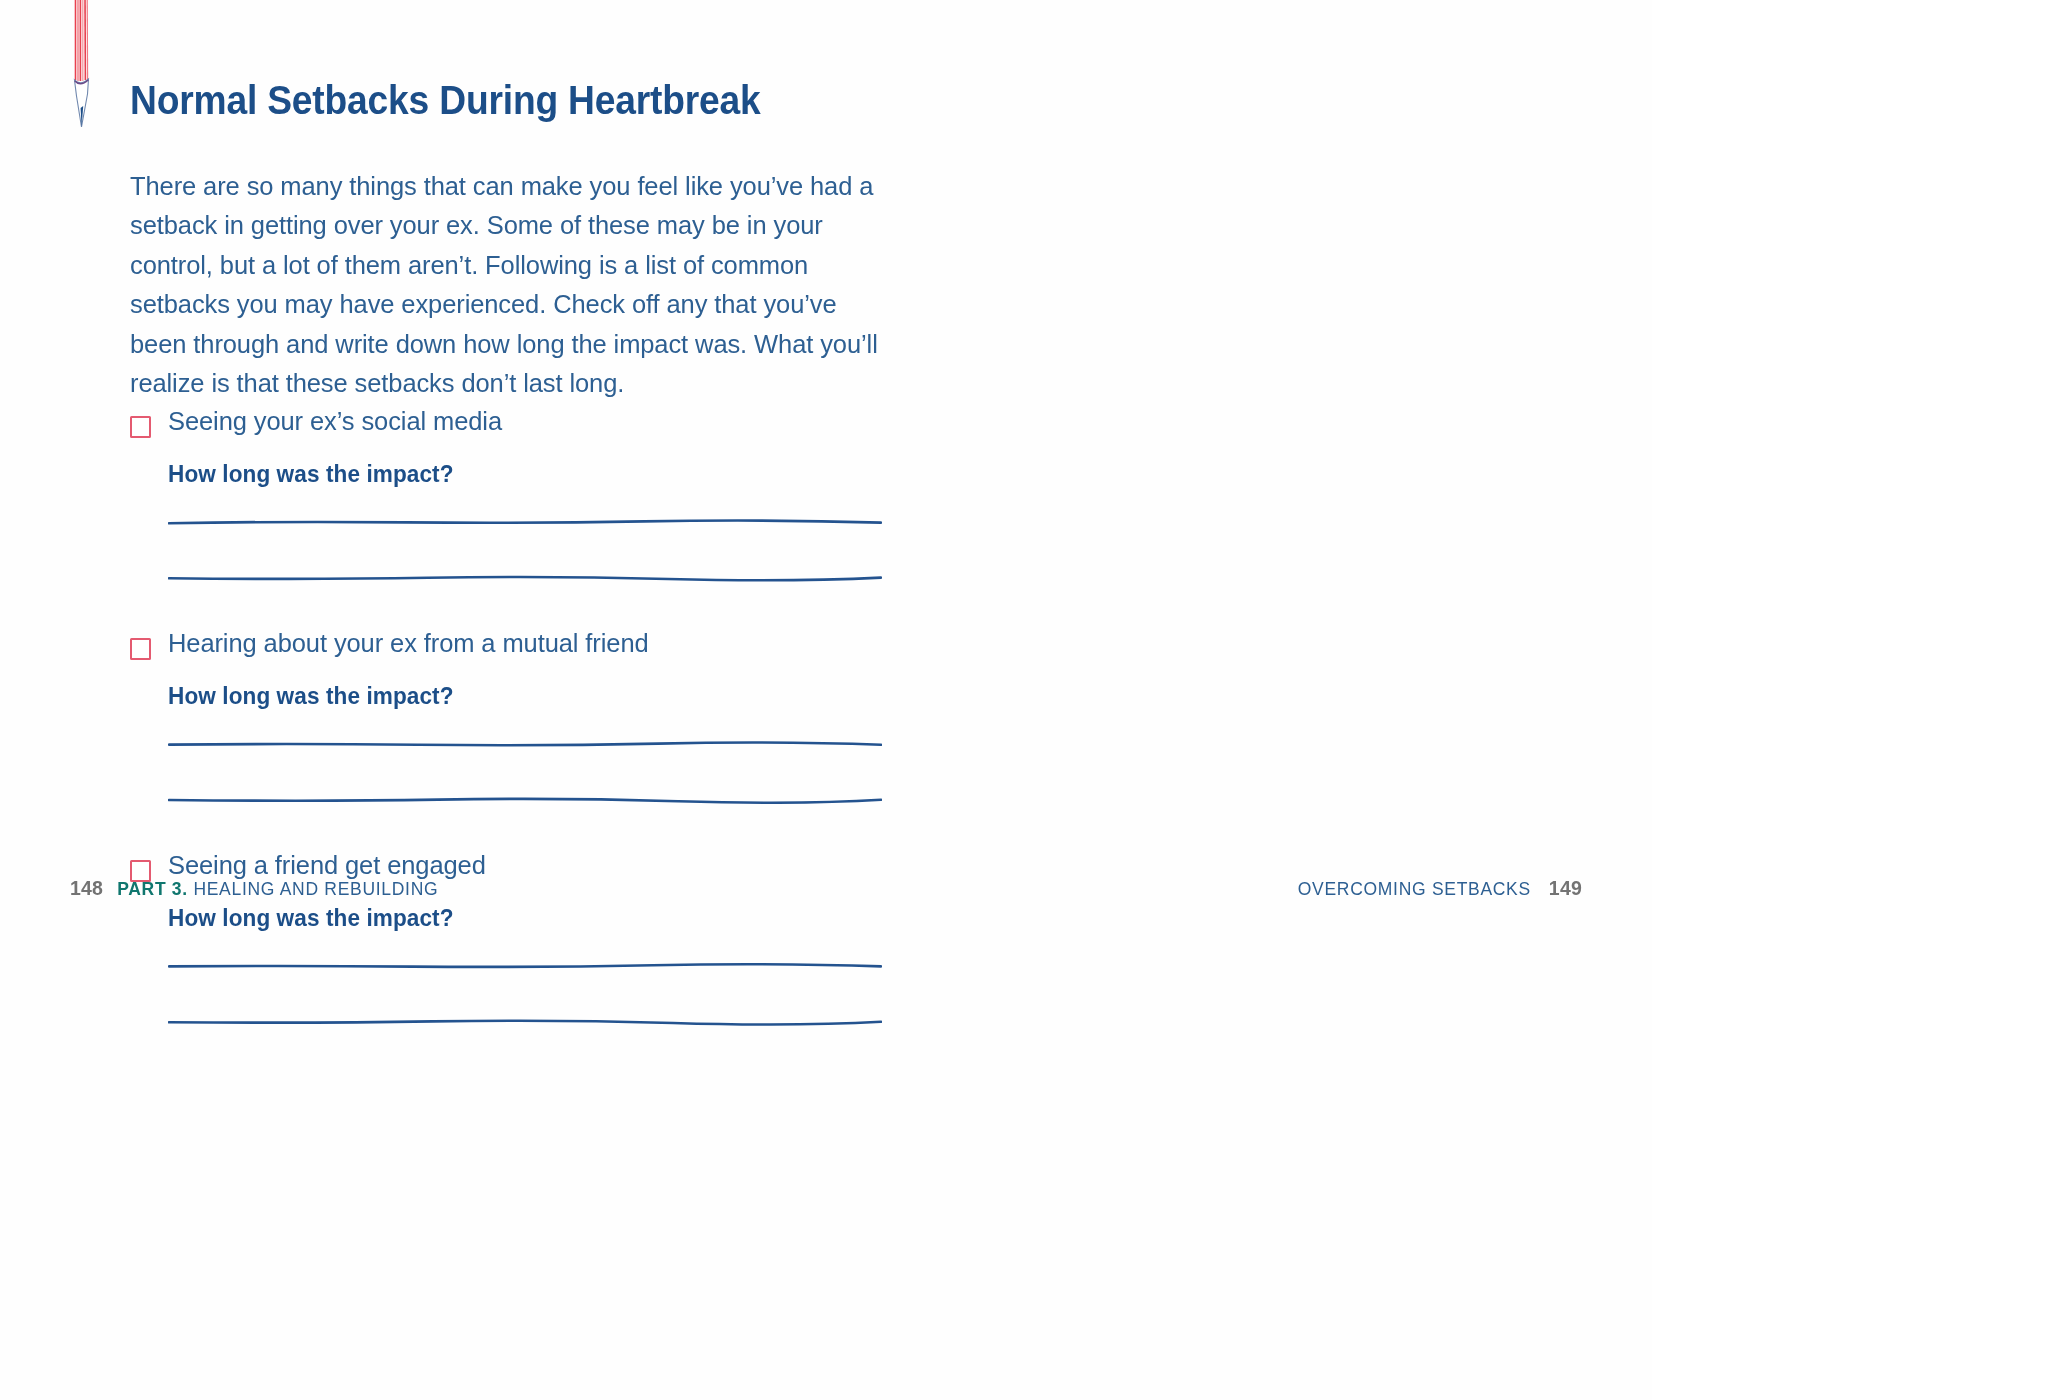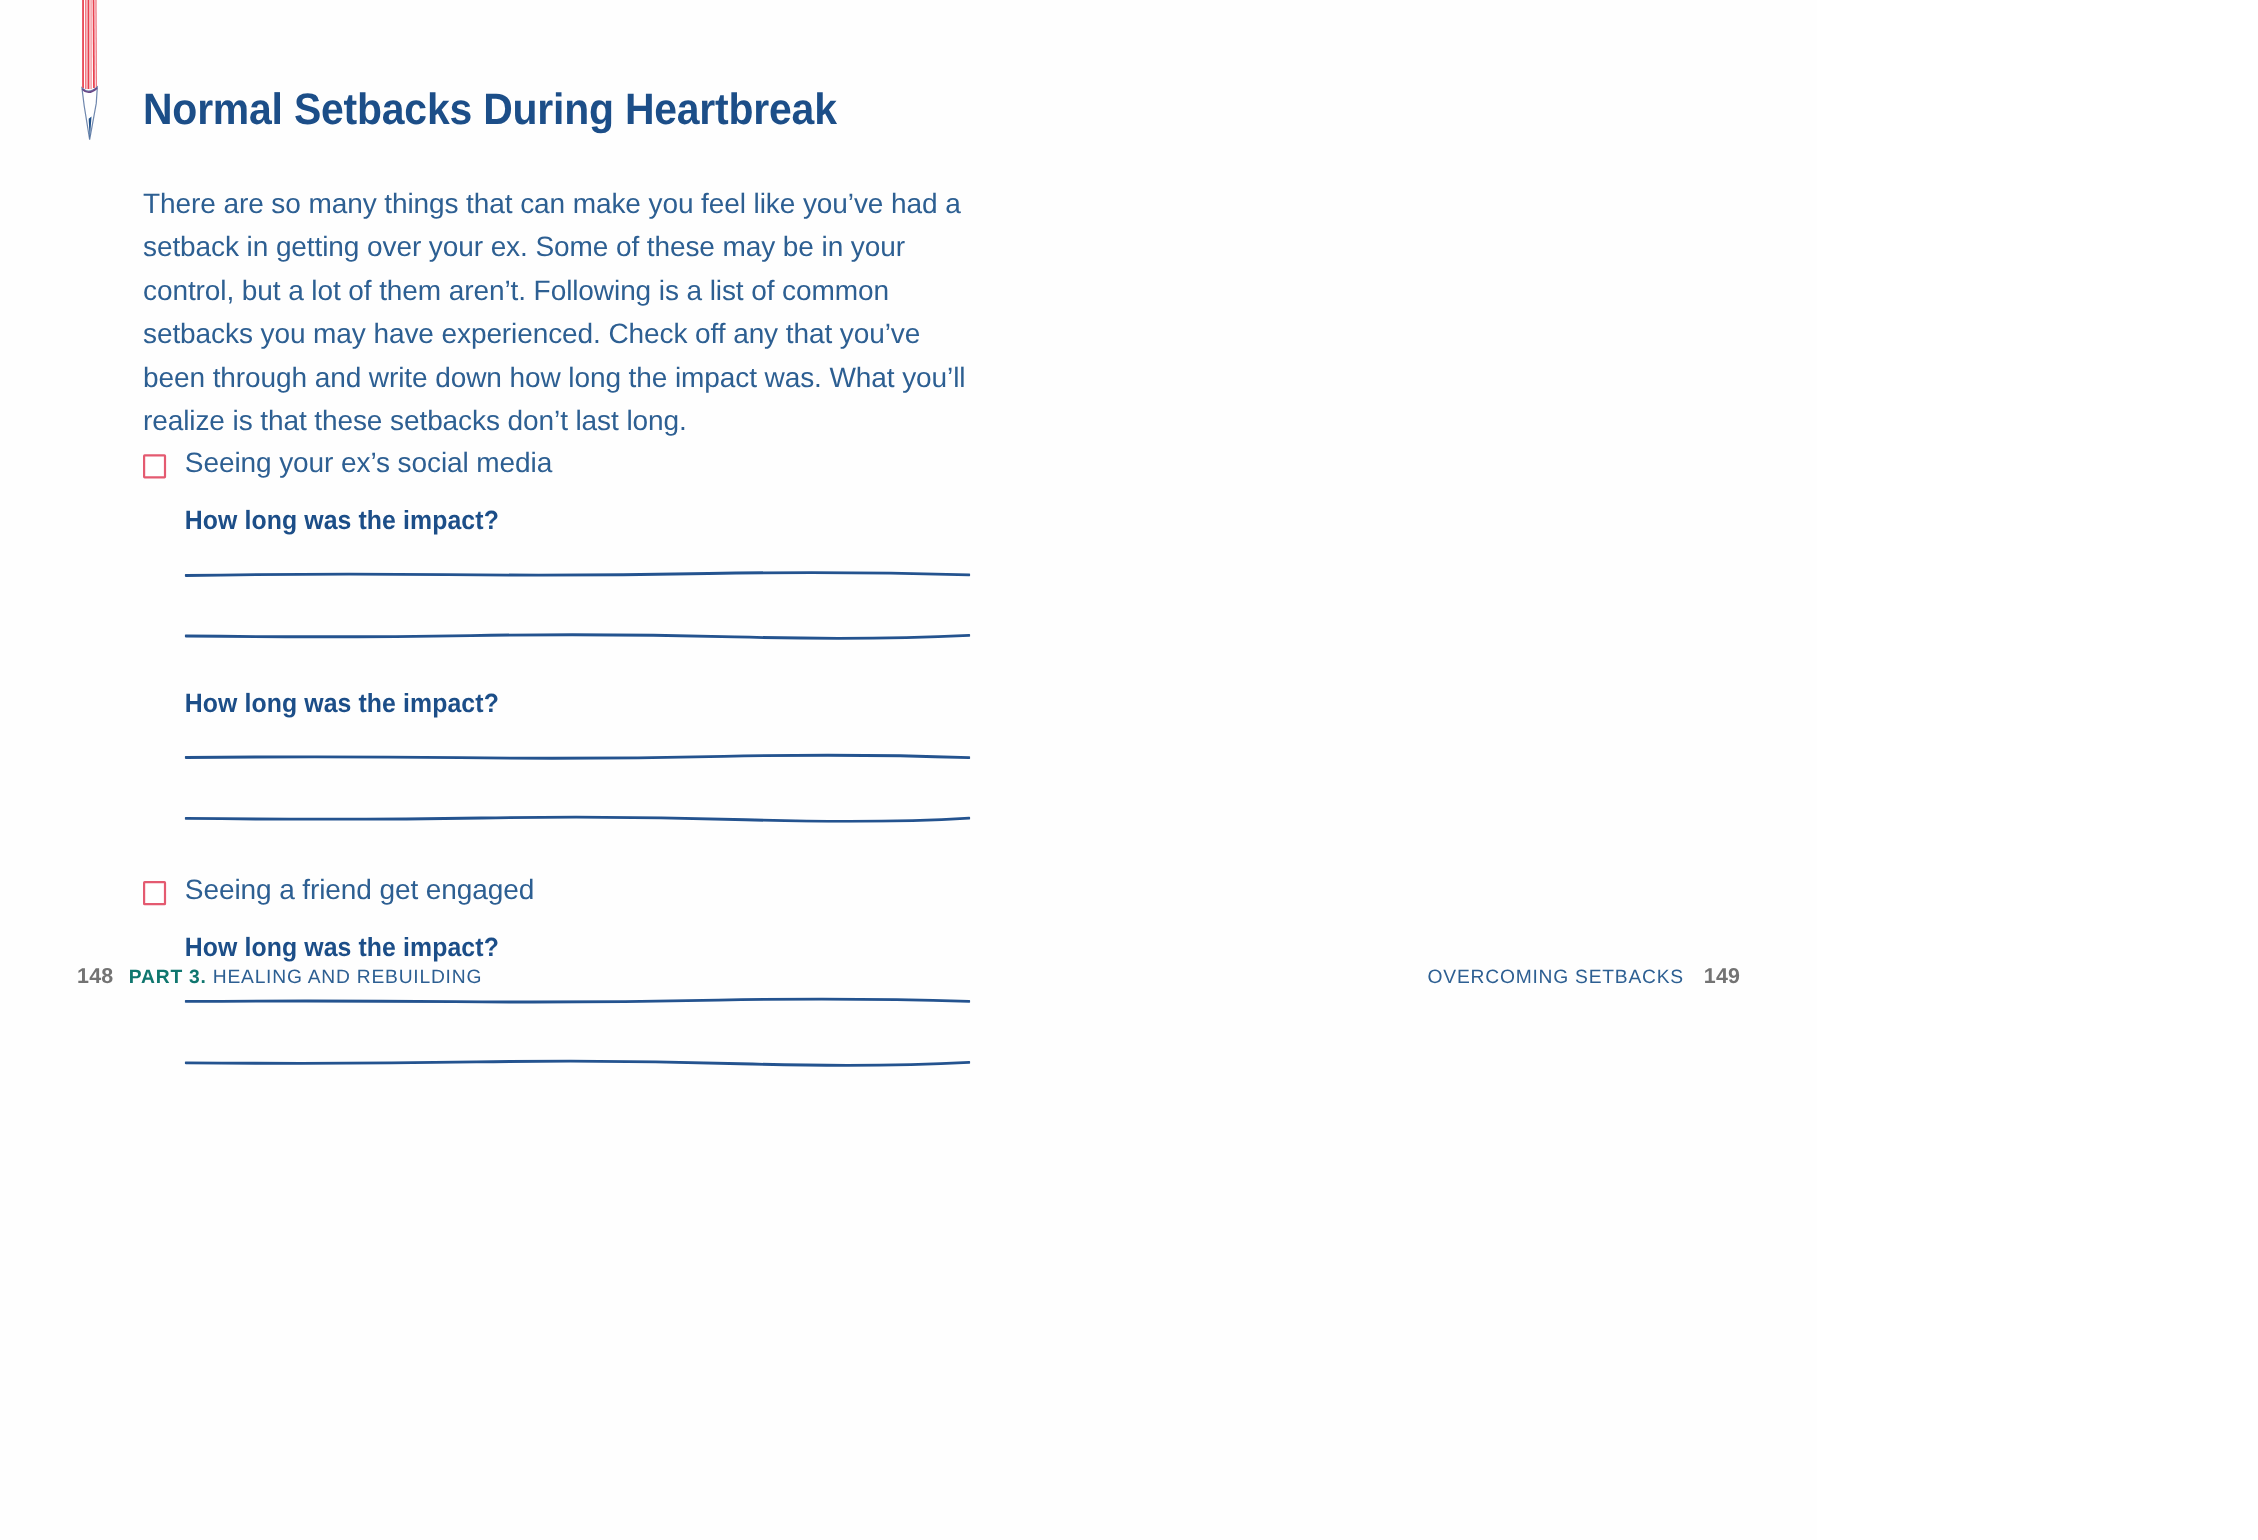--- a/index.html
+++ b/index.html
@@ -63,21 +63,21 @@
     letter-spacing: -0.1px;
     width: 762px;
   }
 
   
   .item { margin-bottom: 44px; }
   .item:last-child { margin-bottom: 0; }
 
   .item-head {
     display: flex;
-    align-items: center;
+    align-items: flex-end;
     gap: 17px;
     margin-bottom: 22px;
   }
 
   .checkbox {
     width: 21px;
     height: 22px;
     border: 2.4px solid #e45a70;
     border-radius: 1.5px;
     flex: 0 0 auto;
@@ -177,20 +177,24 @@
                 <path d="M1 5.2 Q120 3.2 238 4.4 T476 3.4 T713 4.6" stroke="#24538f" stroke-width="2.6" fill="none" stroke-linecap="round"></path>
               </svg>
             <svg class="rule" viewBox="0 0 714 8" preserveAspectRatio="none">
                 <path d="M1 4.2 Q140 5.8 260 3.8 T500 5.0 T713 3.6" stroke="#24538f" stroke-width="2.6" fill="none" stroke-linecap="round"></path>
               </svg>
           </div>
         </div>
       </div>
 
       <div class="item">
+        <div class="item-head">
+          <span class="checkbox"></span>
+          <span class="item-label">Hearing about your ex from a mutual friend</span>
+        </div>
         <div class="item-body">
           <div class="impact-q">How long was the impact?</div>
           <div class="lines">
             <svg class="rule" viewBox="0 0 714 8" preserveAspectRatio="none">
                 <path d="M1 4.6 Q130 3.4 250 4.8 T490 3.6 T713 4.8" stroke="#24538f" stroke-width="2.6" fill="none" stroke-linecap="round"></path>
               </svg>
             <svg class="rule" viewBox="0 0 714 8" preserveAspectRatio="none">
                 <path d="M1 4.0 Q150 5.6 270 3.6 T510 5.2 T713 3.8" stroke="#24538f" stroke-width="2.6" fill="none" stroke-linecap="round"></path>
               </svg>
           </div>

